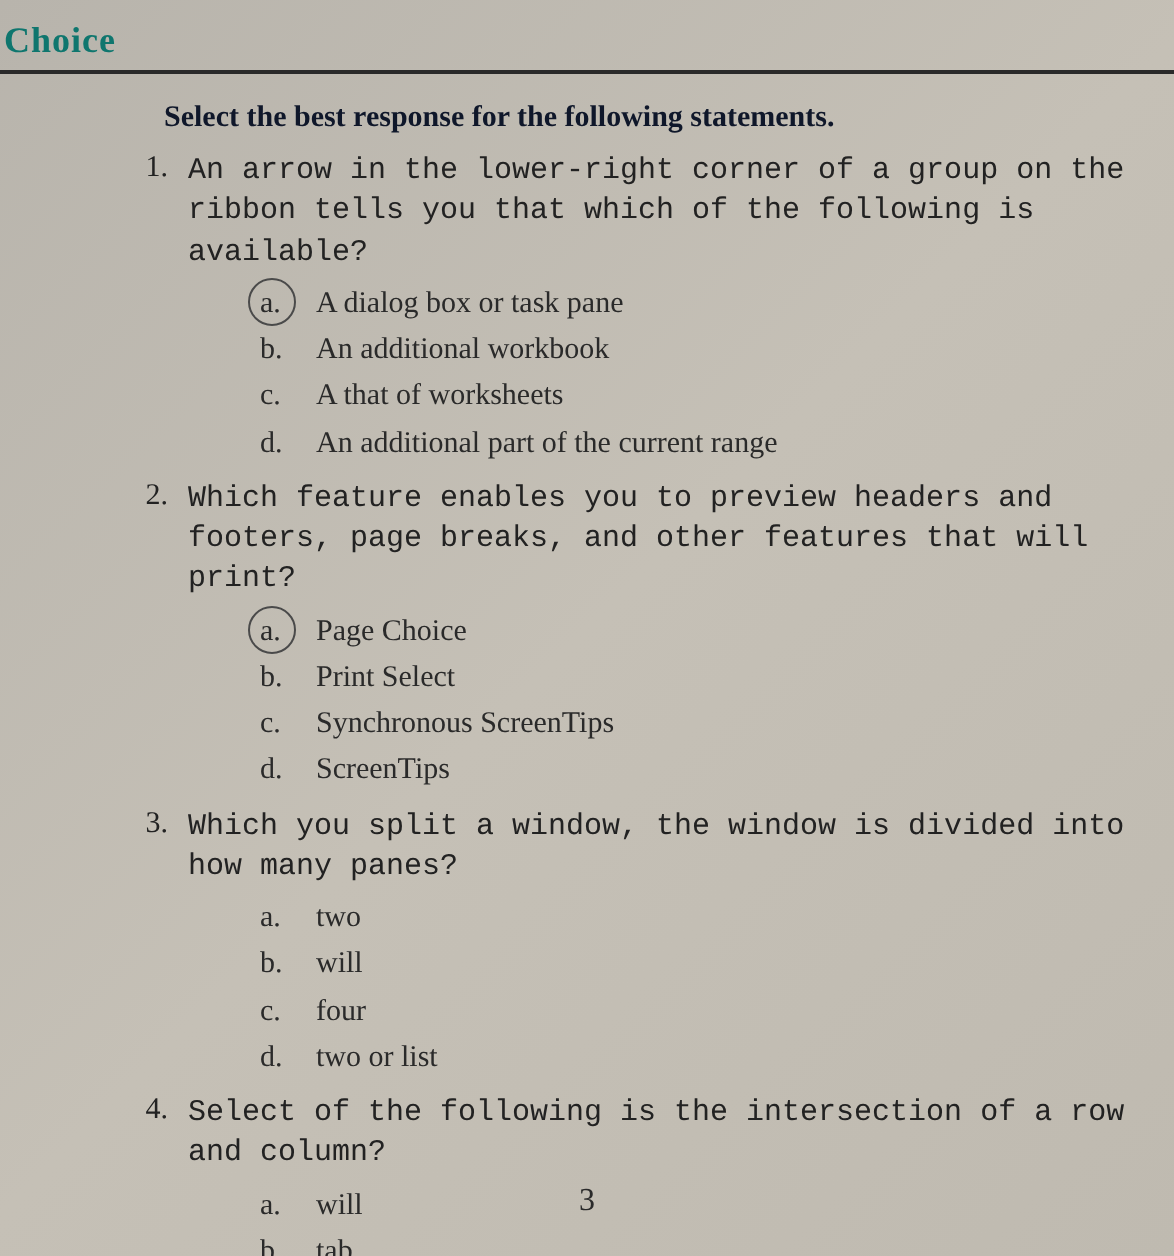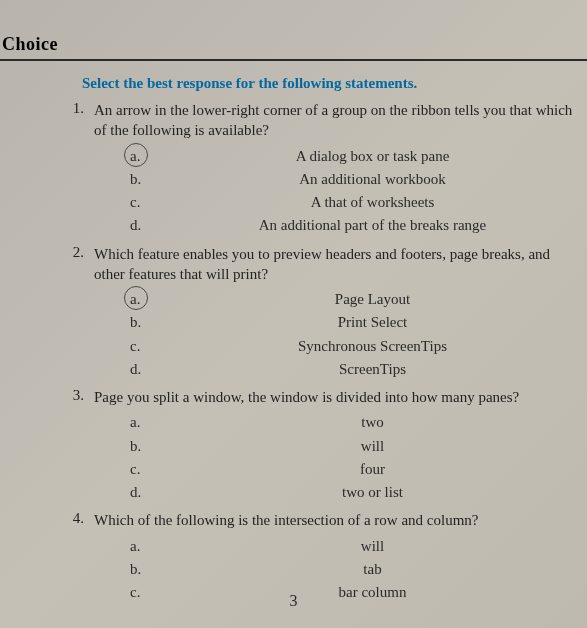--- a/index.html
+++ b/index.html
@@ -11,37 +11,36 @@
     color: #2a2a2a;
     position: relative;
     overflow: hidden;
   }
   .page {
     padding: 10px 0 0 0;
   }
   .header-word {
     font-size: 18px;
     font-weight: bold;
-    color: #000000;
+    color: #0f766e;
     padding-left: 2px;
     letter-spacing: 0.5px;
-    margin-top: 24px;
   }
   .header-line {
     border-bottom: 2px solid #2a2a2a;
     margin-top: 4px;
     margin-bottom: 14px;
     width: 100%;
   }
   .instruction {
     font-weight: bold;
     font-size: 15px;
     margin-left: 82px;
     margin-bottom: 8px;
-    color: #0369a1;
+    color: #0f172a;
   }
   .question {
     margin-left: 68px;
     margin-bottom: 4px;
     font-size: 15px;
     color: #222;
   }
   .q-row {
     display: flex;
     align-items: flex-start;
@@ -49,41 +48,41 @@
   .q-num {
     width: 26px;
     text-align: right;
     padding-right: 10px;
     flex-shrink: 0;
   }
   .q-text {
     flex: 1;
     line-height: 1.35;
     padding-right: 4px;
+    font-family: Liberation Mono, monospace;
   }
   .options {
     margin-left: 130px;
     margin-top: 2px;
     margin-bottom: 6px;
   }
   .opt-row {
     display: flex;
     align-items: flex-start;
     font-size: 15px;
     line-height: 1.55;
     position: relative;
   }
   .opt-letter {
     width: 28px;
     flex-shrink: 0;
     position: relative;
   }
   .opt-text {
     flex: 1;
-    text-align: center;
   }
   .circle {
     position: absolute;
     left: -6px;
     top: -2px;
     width: 24px;
     height: 24px;
     border: 1.5px solid #4a4a4a;
     border-radius: 50%;
     pointer-events: none;
@@ -121,53 +120,53 @@
     <div class="opt-row">
       <div class="opt-letter">b.</div>
       <div class="opt-text">An additional workbook</div>
     </div>
     <div class="opt-row">
       <div class="opt-letter">c.</div>
       <div class="opt-text">A that of worksheets</div>
     </div>
     <div class="opt-row">
       <div class="opt-letter">d.</div>
-      <div class="opt-text">An additional part of the breaks range</div>
+      <div class="opt-text">An additional part of the current range</div>
     </div>
   </div>
 
   <div class="question">
     <div class="q-row">
       <div class="q-num">2.</div>
       <div class="q-text">Which feature enables you to preview headers and footers, page breaks, and other features that will print?</div>
     </div>
   </div>
   <div class="options">
     <div class="opt-row">
       <div class="opt-letter"><span>a.</span><span class="circle"></span></div>
-      <div class="opt-text">Page Layout</div>
+      <div class="opt-text">Page Choice</div>
     </div>
     <div class="opt-row">
       <div class="opt-letter">b.</div>
       <div class="opt-text">Print Select</div>
     </div>
     <div class="opt-row">
       <div class="opt-letter">c.</div>
       <div class="opt-text">Synchronous ScreenTips</div>
     </div>
     <div class="opt-row">
       <div class="opt-letter">d.</div>
       <div class="opt-text">ScreenTips</div>
     </div>
   </div>
 
   <div class="question">
     <div class="q-row">
       <div class="q-num">3.</div>
-      <div class="q-text">Page you split a window, the window is divided into how many panes?</div>
+      <div class="q-text">Which you split a window, the window is divided into how many panes?</div>
     </div>
   </div>
   <div class="options">
     <div class="opt-row">
       <div class="opt-letter">a.</div>
       <div class="opt-text">two</div>
     </div>
     <div class="opt-row">
       <div class="opt-letter">b.</div>
       <div class="opt-text">will</div>
@@ -178,21 +177,21 @@
     </div>
     <div class="opt-row">
       <div class="opt-letter">d.</div>
       <div class="opt-text">two or list</div>
     </div>
   </div>
 
   <div class="question">
     <div class="q-row">
       <div class="q-num">4.</div>
-      <div class="q-text">Which of the following is the intersection of a row and column?</div>
+      <div class="q-text">Select of the following is the intersection of a row and column?</div>
     </div>
   </div>
   <div class="options">
     <div class="opt-row">
       <div class="opt-letter">a.</div>
       <div class="opt-text">will</div>
     </div>
     <div class="opt-row">
       <div class="opt-letter">b.</div>
       <div class="opt-text">tab</div>

